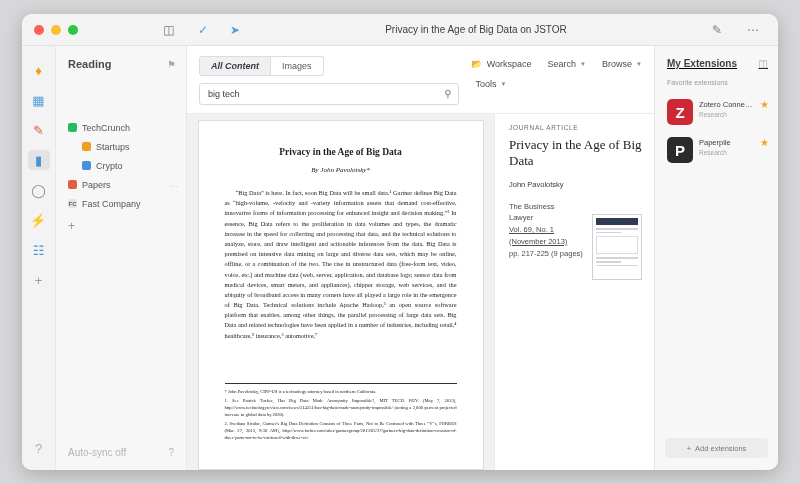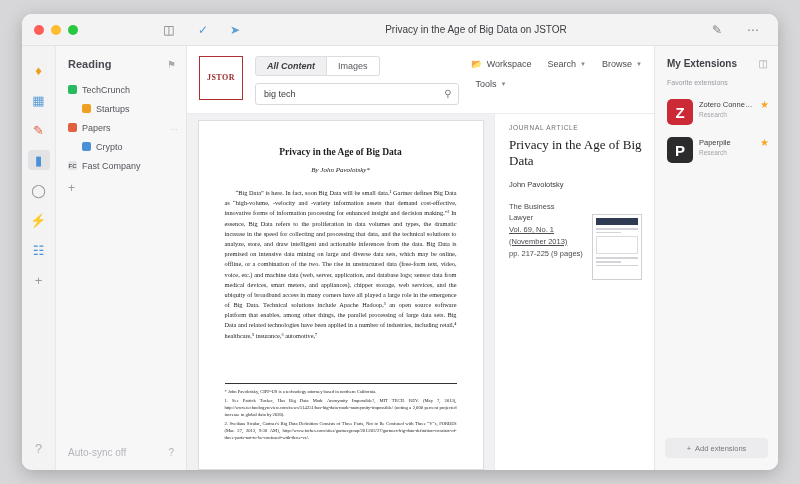--- a/index.html
+++ b/index.html
@@ -84,20 +84,21 @@
   .rail-spacer { flex: 1; }
 
   
   .sidebar {
     width: 131px;
     background: #f7f7f8;
     border-right: 1px solid #e6e6e8;
     display: flex;
     flex-direction: column;
     flex-shrink: 0;
+    gap: 38px;
   }
   .sb-head {
     display: flex; align-items: center; justify-content: space-between;
     padding: 12px 10px 8px 12px;
   }
   .sb-title { font-size: 11px; font-weight: bold; color: #4a4a50; }
   .sb-head-ico { font-size: 10px; color: #a9a9ae; }
   .sb-list { flex: 1; overflow: hidden; padding-top: 2px; }
   .sb-item {
     display: flex; align-items: center;
@@ -268,20 +269,21 @@
   .ext {
     width: 124px;
     background: #f7f7f8;
     border-left: 1px solid #e6e6e8;
     display: flex; flex-direction: column;
     flex-shrink: 0;
   }
   .ext-head {
     display: flex; align-items: center; justify-content: space-between;
     padding: 12px 10px 10px 12px;
+    text-decoration: underline;
   }
   .ext-title { font-size: 10px; font-weight: bold; color: #3f3f45; }
   .ext-sub { font-size: 7px; color: #9a9aa0; padding: 0 12px 7px 12px; }
   .ext-item {
     display: flex; align-items: flex-start; gap: 6px;
     padding: 6px 9px 6px 12px;
   }
   .ext-logo {
     width: 26px; height: 26px; border-radius: 5px;
     display: flex; align-items: center; justify-content: center;
@@ -353,49 +355,48 @@
         <div class="sb-item">
           <div class="sq" style="background:#29b95f;"></div>
           <div class="lbl">TechCrunch</div>
         </div>
 
         <div class="sb-item indent">
           <div class="sq" style="background:#f0a020;"></div>
           <div class="lbl">Startups</div>
         </div>
 
+        <div class="sb-item indent">
+          <div class="sq" style="background:#4a90d9;"></div>
+          <div class="lbl">Crypto</div>
+        </div>
+
         <div class="sb-item">
           <div class="sq" style="background:#e06040;"></div>
           <div class="lbl">Papers</div>
           <div class="tail">…</div>
         </div>
 
-        <div class="sb-item indent">
-          <div class="sq" style="background:#4a90d9;"></div>
-          <div class="lbl">Crypto</div>
-        </div>
-
 
         <div class="sb-item">
           <div class="sq" style="background:#e4e4e7;color:#5a5a60;">FC</div>
           <div class="lbl">Fast Company</div>
         </div>
 
         <div class="plus-row">+</div>
       </div>
       <div class="sb-foot">
         <span>Auto-sync off</span>
         <span>?</span>
       </div>
     </div>
 
     <div class="main">
 
       <div class="jstor-bar">
-        <div class="jstor-logo">JSTOR</div>
 
         <div class="jstor-mid">
           <div class="seg-row">
             <div class="seg on">All Content</div>
             <div class="seg">Images</div>
           </div>
           <div class="search-wrap">
             <input value="big tech" style="">
             <span class="search-ico">⚲</span>
           </div>

